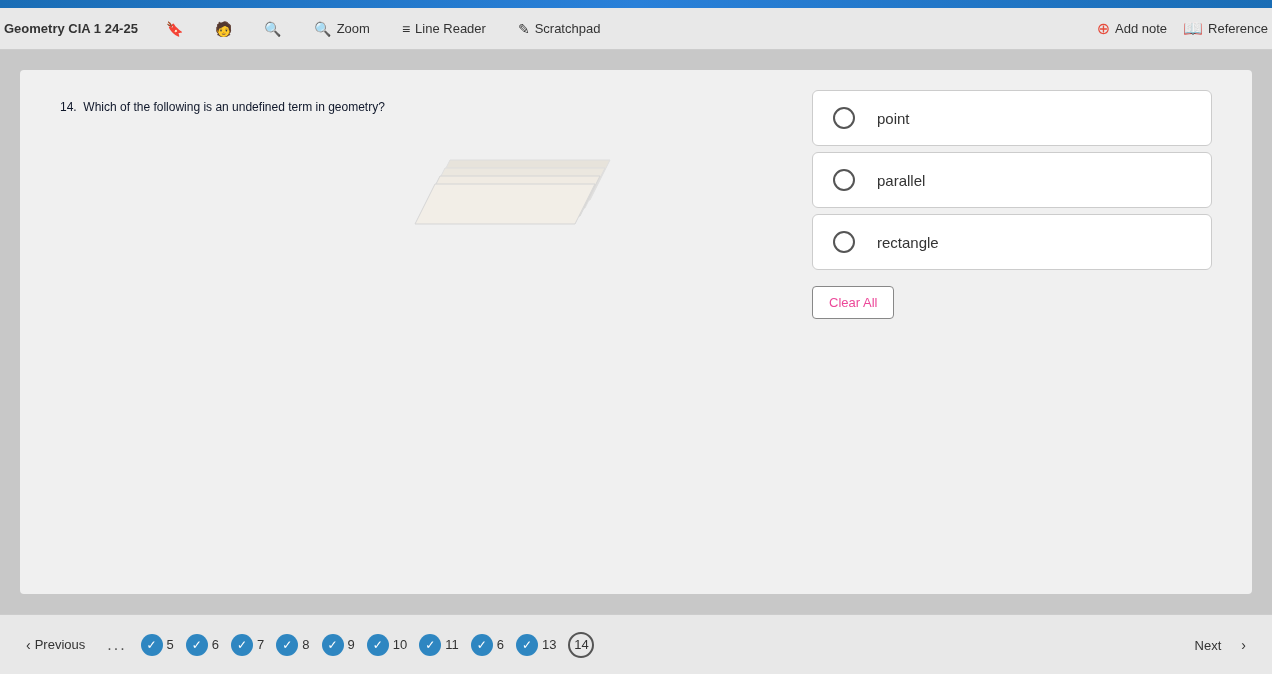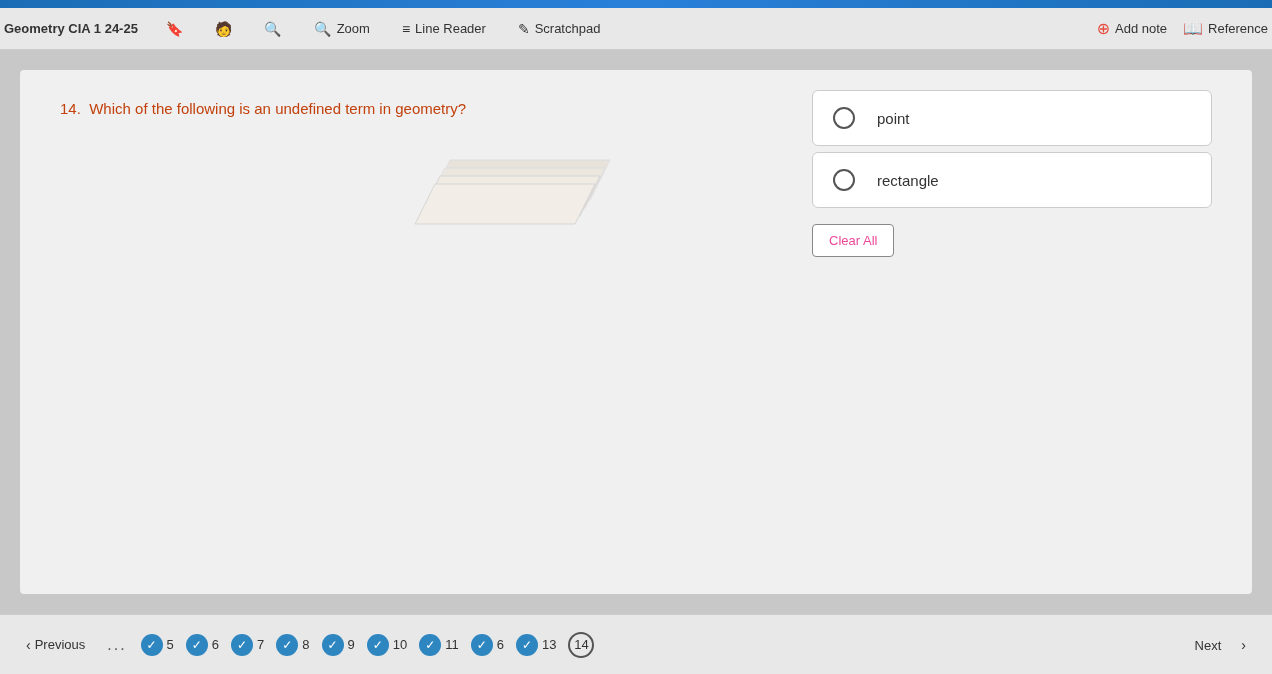--- a/index.html
+++ b/index.html
@@ -105,22 +105,22 @@
       bottom: 20px;
       background: #f0f0f0;
       border-radius: 4px;
     }
 
     .question-area {
       padding: 30px 40px 20px 40px;
     }
 
     .question-number-text {
-      font-size: 15px;
-      color: #c2410c;
+      font-size: 12px;
+      color: #0f172a;
       margin-bottom: 16px;
     }
 
     
     .options-panel {
       position: absolute;
       right: 40px;
       top: 20px;
       width: 400px;
     }
@@ -346,20 +346,24 @@
 
     <div class="options-panel">
 
       
       <div class="option-box">
         <div class="radio-circle"></div>
         <span class="option-label">point</span>
       </div>
 
       
+      <div class="option-box">
+        <div class="radio-circle"></div>
+        <span class="option-label">parallel</span>
+      </div>
 
       
       <div class="option-box">
         <div class="radio-circle"></div>
         <span class="option-label">rectangle</span>
       </div>
 
       
 
       

